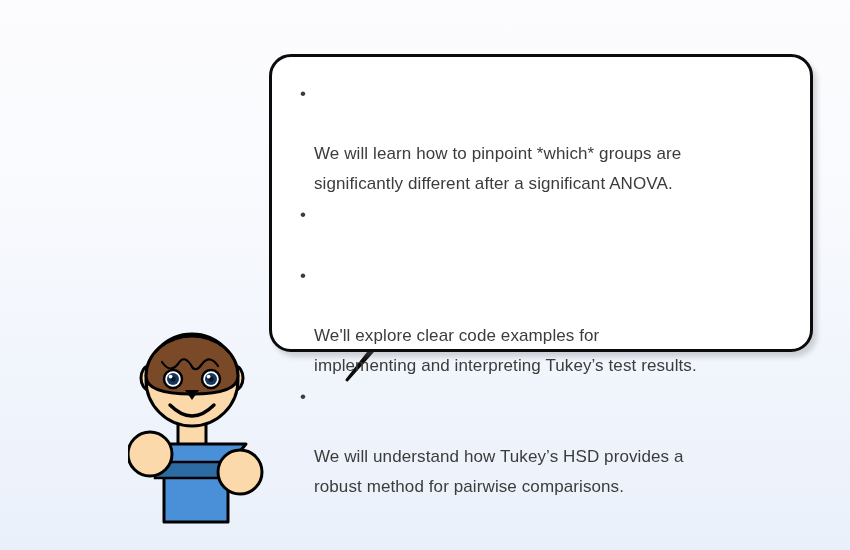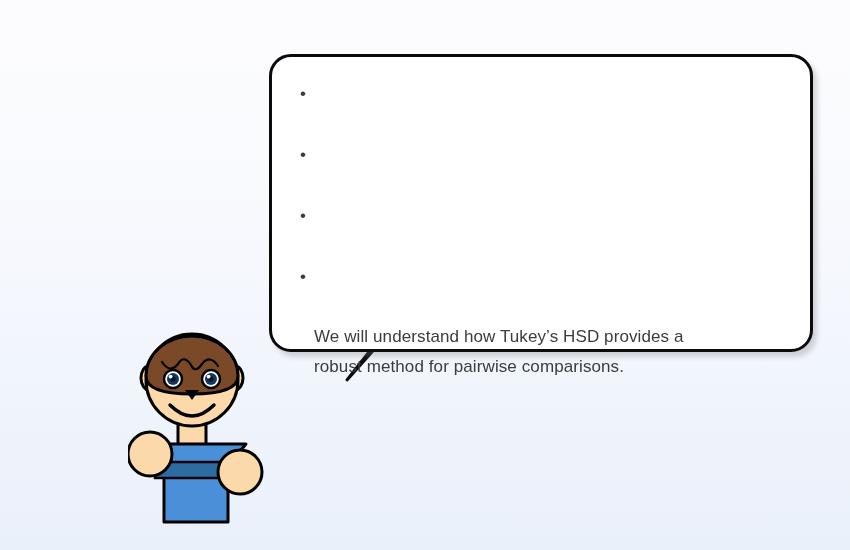--- a/index.html
+++ b/index.html
@@ -94,26 +94,30 @@
   <div id="bubble-wrap">
 
     <svg id="bubble-tail" viewBox="0 0 46 40" width="46" height="40" aria-hidden="true">
       <polygon points="40,2 8,38 30,10" fill="#ffffff" stroke="#0b0b0b" stroke-width="3" stroke-linejoin="round"></polygon>
     </svg>
 
     <div id="bubble">
       <ul id="bullet-list">
         <li class="bullet-item">
           <span class="bullet-dot">•</span>
+          <span>We will learn how to pinpoint *which* groups are
+significantly different after a significant ANOVA.</span>
         </li>
         <li class="bullet-item">
           <span class="bullet-dot">•</span>
         </li>
         <li class="bullet-item">
           <span class="bullet-dot">•</span>
+          <span>We'll explore clear code examples for
+implementing and interpreting Tukey’s test results.</span>
         </li>
         <li class="bullet-item">
           <span class="bullet-dot">•</span>
           <span>We will understand how Tukey’s HSD provides a
 robust method for pairwise comparisons.</span>
         </li>
       </ul>
     </div>
   </div>
 

